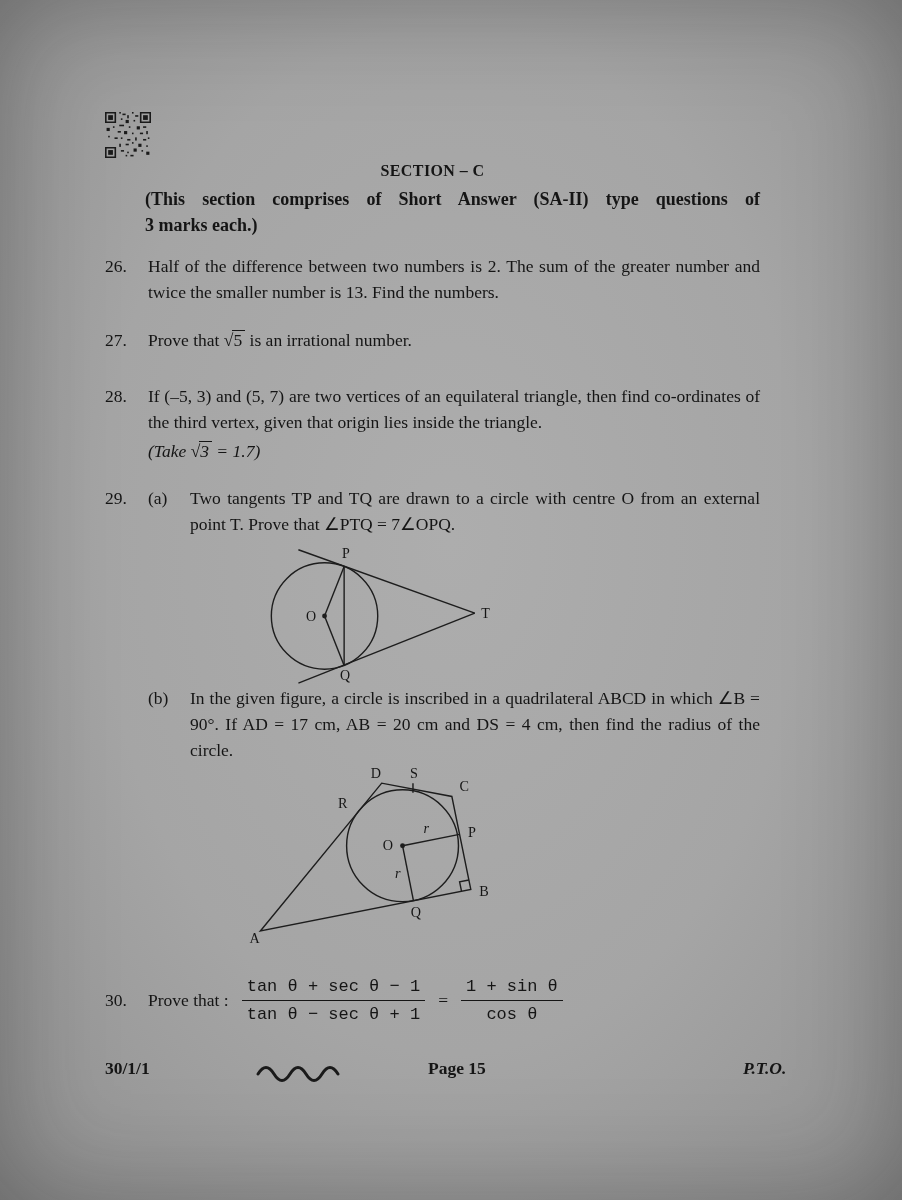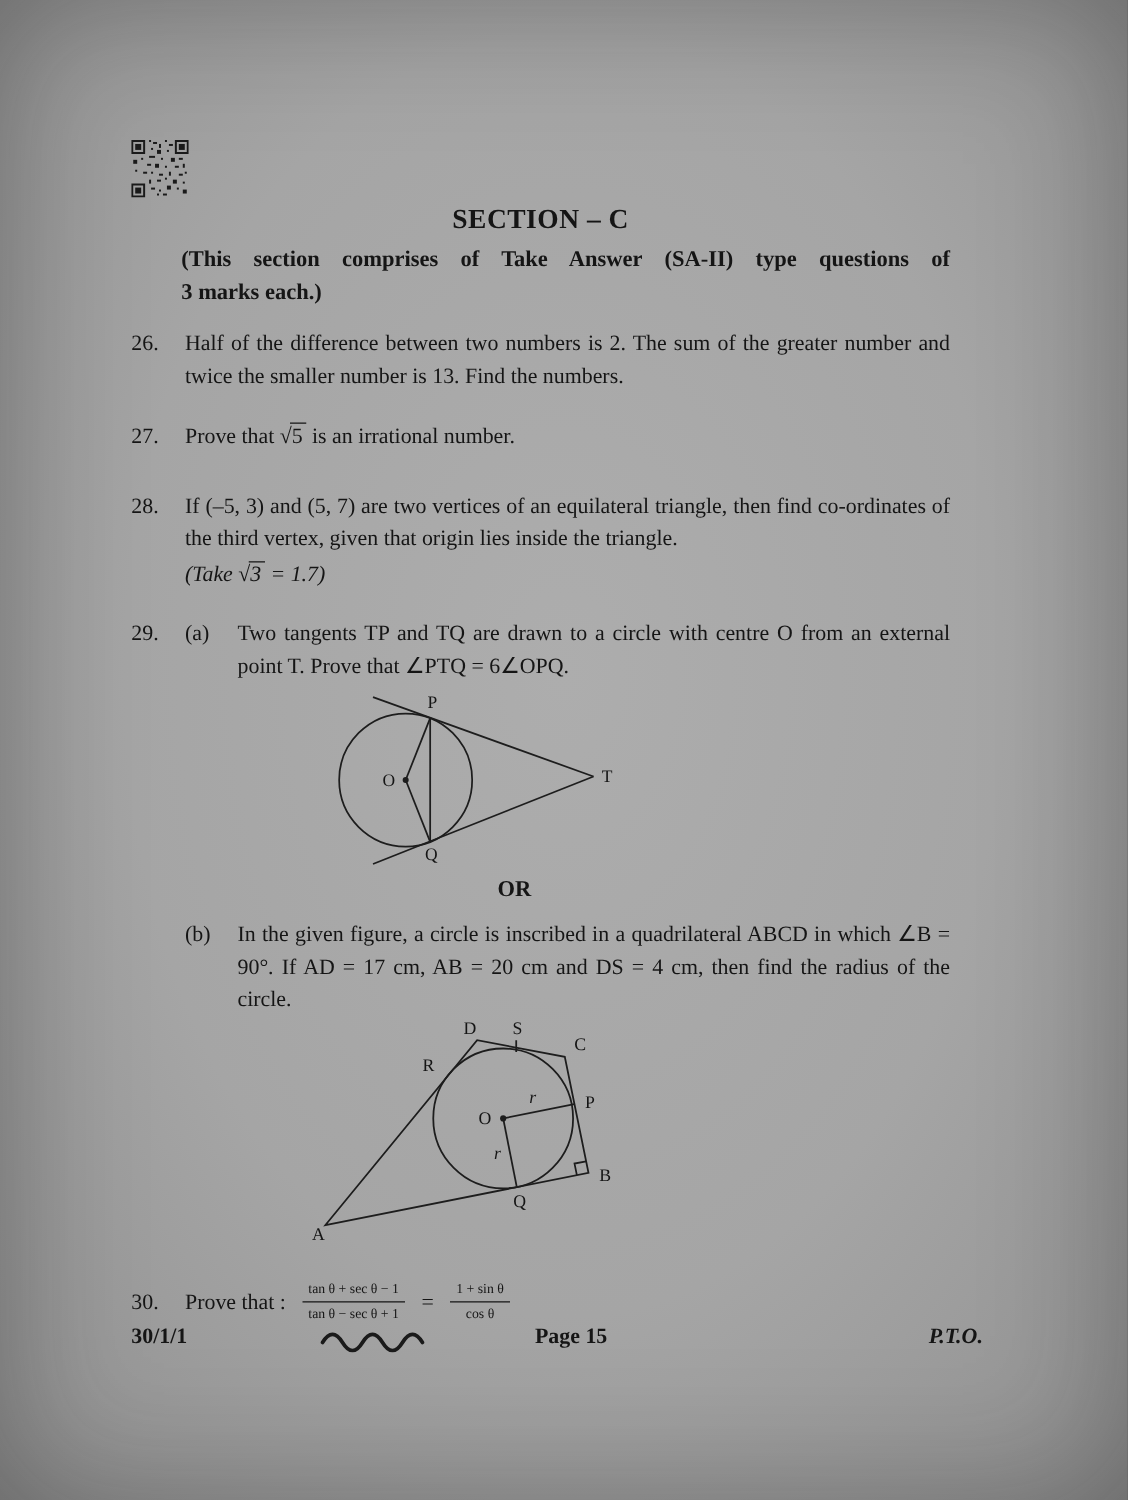--- a/index.html
+++ b/index.html
@@ -11,21 +11,21 @@
     background: radial-gradient(ellipse at 50% 45%, #adadad 0%, #a5a5a5 55%, #919191 100%);
     box-shadow: inset 0 0 110px rgba(25,25,25,0.35);
     overflow: hidden;
     font-family: "Liberation Serif", serif;
     color: #151515;
   }
   .content { position: absolute; left: 105px; top: 0; width: 655px; }
 
   .qr { display: block; margin: 112px 0 4px 0; }
 
-  .section-title { text-align: center; font-weight: bold; font-size: 22px; letter-spacing: 0.4px; margin: 2px 0 7px; }
+  .section-title { text-align: center; font-weight: bold; font-size: 16px; letter-spacing: 0.4px; margin: 2px 0 7px; }
   .section-note  { font-weight: bold; font-size: 18px; line-height: 1.42; margin: 0 0 16px 40px; }
   .note-l1 { text-align: justify; text-align-last: justify; }
 
   .q { display: flex; font-size: 17.5px; line-height: 1.48; margin-bottom: 24px; }
   .qnum { flex: 0 0 43px; }
   .qtext { flex: 1; text-align: justify; }
   .q26 { margin-bottom: 22px; }
   .q27 { margin-bottom: 30px; }
   .q28 { margin-bottom: 22px; }
   .q29 { margin-bottom: 0; }
@@ -40,21 +40,21 @@
 
   .fig { display: block; }
   .fig1 { margin: 8px 0 0 100px; }
   .fig2 { margin: 4px 0 0 95px; }
   .fig text { font-family: "Liberation Serif", serif; font-size: 15px; fill: #151515; }
   .fig text.it { font-style: italic; }
   .or { font-weight: bold; text-align: center; font-size: 18px; margin: 4px 85px 10px 0; }
 
   .q30 { margin-top: 26px; align-items: center; margin-bottom: 0; }
   .eq-line { display: flex; align-items: center; gap: 13px; text-align: left; }
-  .frac { display: inline-flex; flex-direction: column; text-align: center; font-size: 11px; line-height: 1.25; }
+  .frac { display: inline-flex; flex-direction: column; text-align: center; font-size: 17px; line-height: 1.25; font-family: Liberation Mono, monospace; }
   .frac .num { border-bottom: 1.5px solid #151515; padding: 0 5px 3px; }
   .frac .den { padding-top: 3px; }
 
   .footer { position: absolute; left: 0; top: 1058px; width: 860px; height: 34px; font-size: 17.5px; font-weight: bold; }
   .fcode { position: absolute; left: 105px; }
   .squiggle { position: absolute; left: 255px; top: 6px; }
   .fpage { position: absolute; left: 428px; }
   .fpto { position: absolute; left: 743px; font-style: italic; }
 </style>
 </head>
@@ -107,21 +107,21 @@
         <rect x="18" y="23" width="2" height="2"></rect>
           <rect x="23" y="24" width="1" height="1"></rect>
           <rect x="26" y="25" width="2" height="2"></rect>
         <rect x="13" y="27" width="1" height="1"></rect>
           <rect x="16" y="27" width="2" height="1"></rect>
       </g>
     </svg>
 
     <div class="section-title">SECTION – C</div>
     <div class="section-note">
-      <div class="note-l1">(This section comprises of Take Answer (SA-II) type questions of</div>
+      <div class="note-l1">(This section comprises of Short Answer (SA-II) type questions of</div>
       <div>3 marks each.)</div>
     </div>
 
     <div class="q q26">
       <div class="qnum">26.</div>
       <div class="qtext">Half of the difference between two numbers is 2. The sum of the greater number and twice the smaller number is 13. Find the numbers.</div>
     </div>
 
     <div class="q q27">
       <div class="qnum">27.</div>
@@ -143,40 +143,39 @@
         </div>
       </div>
     </div>
 
     <div class="q q29">
       <div class="qnum">29.</div>
       <div class="qtext">
 
         <div class="sub">
           <div class="sublabel">(a)</div>
-          <div class="subtext">Two tangents TP and TQ are drawn to a circle with centre O from an external point T. Prove that ∠PTQ = 6∠OPQ.</div>
+          <div class="subtext">Two tangents TP and TQ are drawn to a circle with centre O from an external point T. Prove that ∠PTQ = 7∠OPQ.</div>
         </div>
 
         <svg class="fig fig1" width="252" height="140" viewBox="0 0 270 150">
           <g stroke="#1d1d1d" stroke-width="1.5" fill="none">
             <circle cx="82" cy="75" r="57"></circle>
             <line x1="54" y1="4" x2="243" y2="72"></line>
             <line x1="54" y1="147" x2="243" y2="72"></line>
             <line x1="103" y1="22" x2="103" y2="128"></line>
             <line x1="82" y1="75" x2="103" y2="22"></line>
             <line x1="82" y1="75" x2="103" y2="128"></line>
           </g>
           <circle cx="82" cy="75" r="2.6" fill="#1d1d1d"></circle>
           <text x="105" y="13" text-anchor="middle">P</text>
           <text x="73" y="80" text-anchor="end">O</text>
           <text x="250" y="77" text-anchor="start">T</text>
           <text x="104" y="144" text-anchor="middle">Q</text>
         </svg>
 
-        <div class="or">OR</div>
 
         <div class="sub">
           <div class="sublabel">(b)</div>
           <div class="subtext">In the given figure, a circle is inscribed in a quadrilateral ABCD in which ∠B = 90°. If AD = 17 cm, AB = 20 cm and DS = 4 cm, then find the radius of the circle.</div>
         </div>
 
         <svg class="fig fig2" width="266" height="182" viewBox="0 0 280 192">
           <g stroke="#1d1d1d" stroke-width="1.5" fill="none">
             <polygon points="18,172 146,16 220,30 240,128"></polygon>
             <circle cx="168" cy="82" r="59"></circle>

